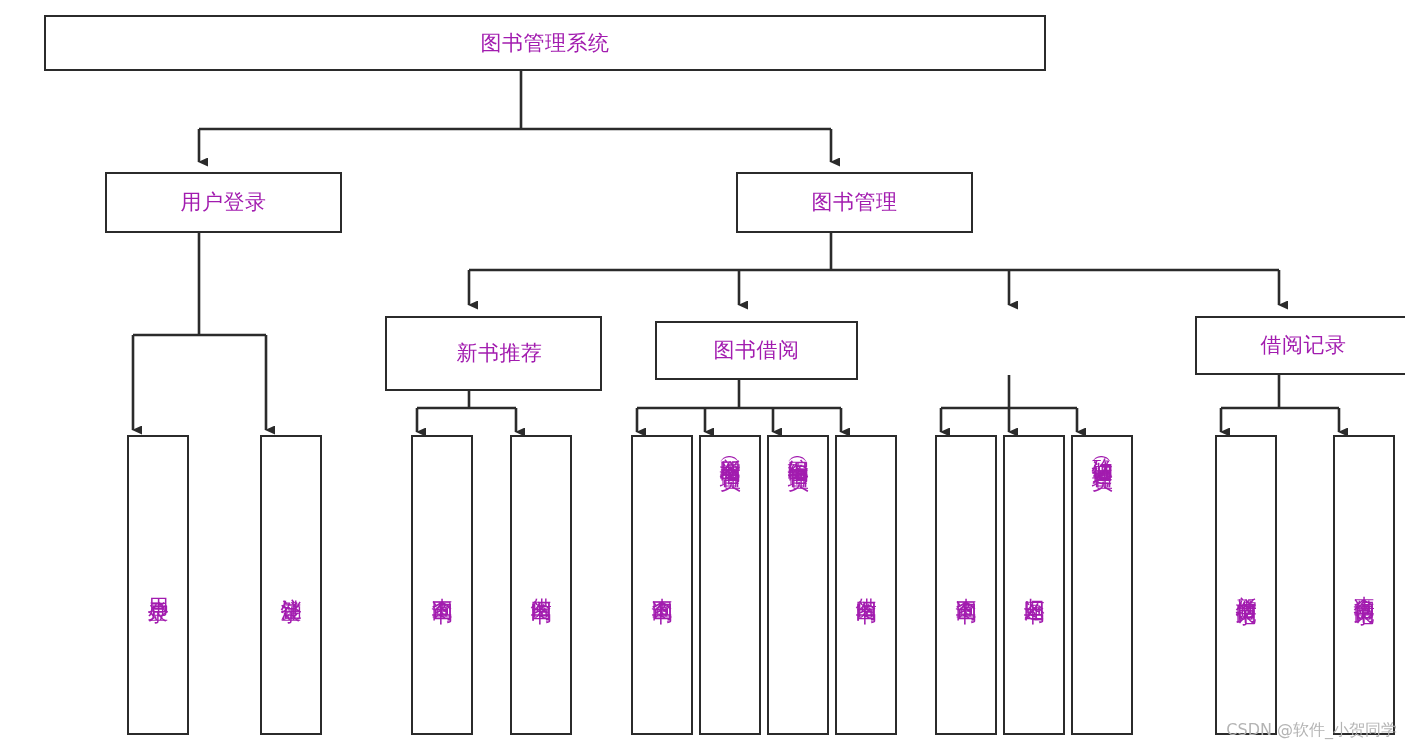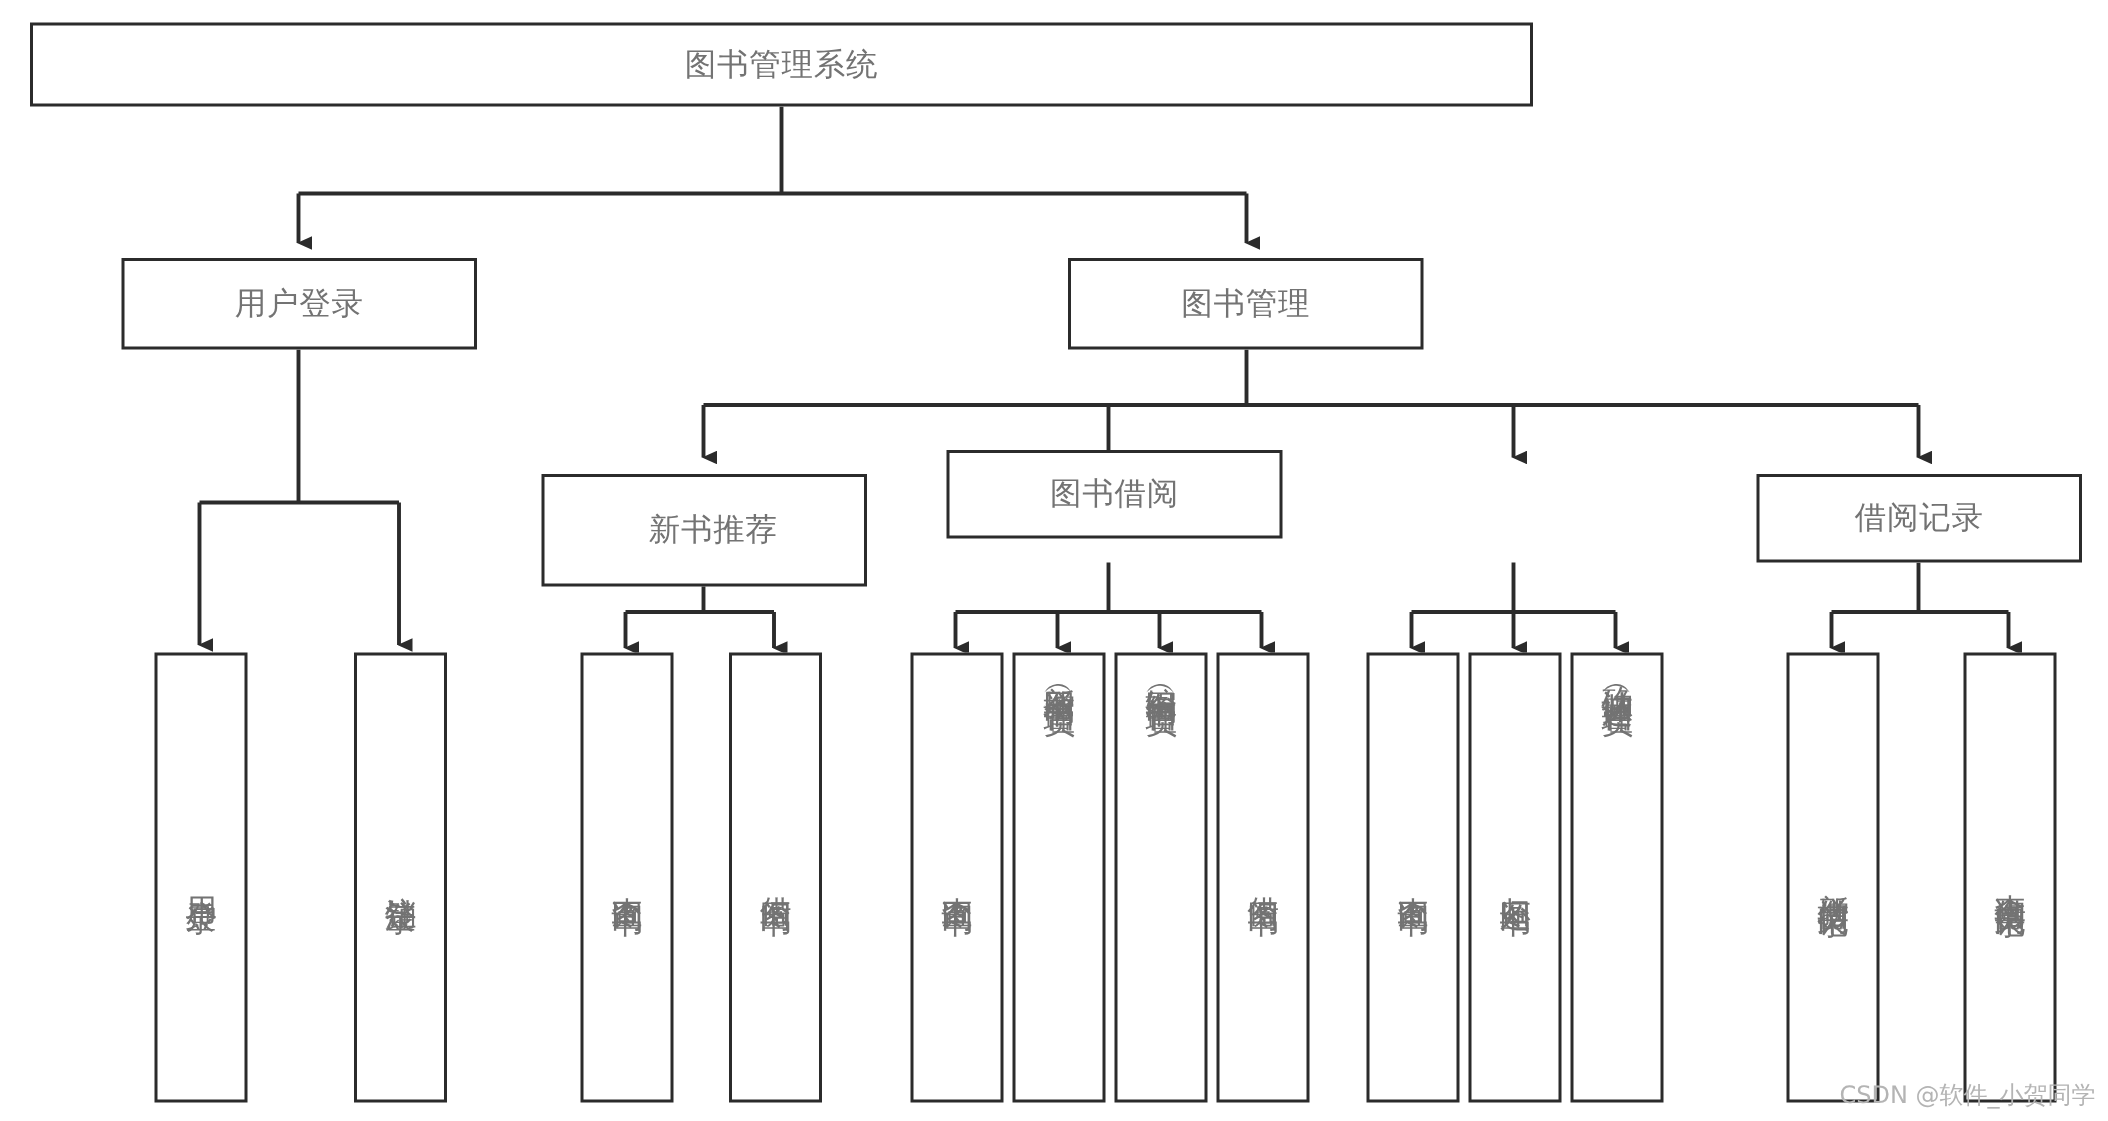--- a/index.html
+++ b/index.html
@@ -25,22 +25,23 @@
     height: 747px;
   }
   .node {
     position: absolute;
     box-sizing: border-box;
     border: 2px solid #2b2b2b;
     background: #ffffff;
     display: flex;
     align-items: center;
     justify-content: center;
-    color: #737373;
+    color: #a21caf;
     z-index: 2;
+    margin-left: 24px;
   }
   .node-label {
     font-size: 21px;
     line-height: 1.15;
     letter-spacing: 0.5px;
     white-space: nowrap;
   }
   .node.vertical {
     align-items: flex-start;
     justify-content: center;
@@ -134,21 +135,21 @@
   <div class="node" style="left:81px; top:172px; width:237px; height:61px;">
     <span class="node-label">用户登录</span>
   </div>
   <div class="node" style="left:712px; top:172px; width:237px; height:61px;">
     <span class="node-label">图书管理</span>
   </div>
 
   <div class="node" style="left:361px; top:316px; width:217px; height:75px;padding-left:12px;">
     <span class="node-label">新书推荐</span>
   </div>
-  <div class="node" style="left:631px; top:300px; width:224px; height:59px;">
+  <div class="node" style="left:631px; top:321px; width:203px; height:59px;">
     <span class="node-label">图书借阅</span>
   </div>
   <div class="node" style="left:1171px; top:316px; width:217px; height:59px;">
     <span class="node-label">借阅记录</span>
   </div>
 
   <div class="node vertical centered" style="left:103px; top:435px; width:62px; height:300px;">
     <span class="node-label">用户登录</span>
   </div>
   <div class="node vertical centered" style="left:236px; top:435px; width:62px; height:300px;">

